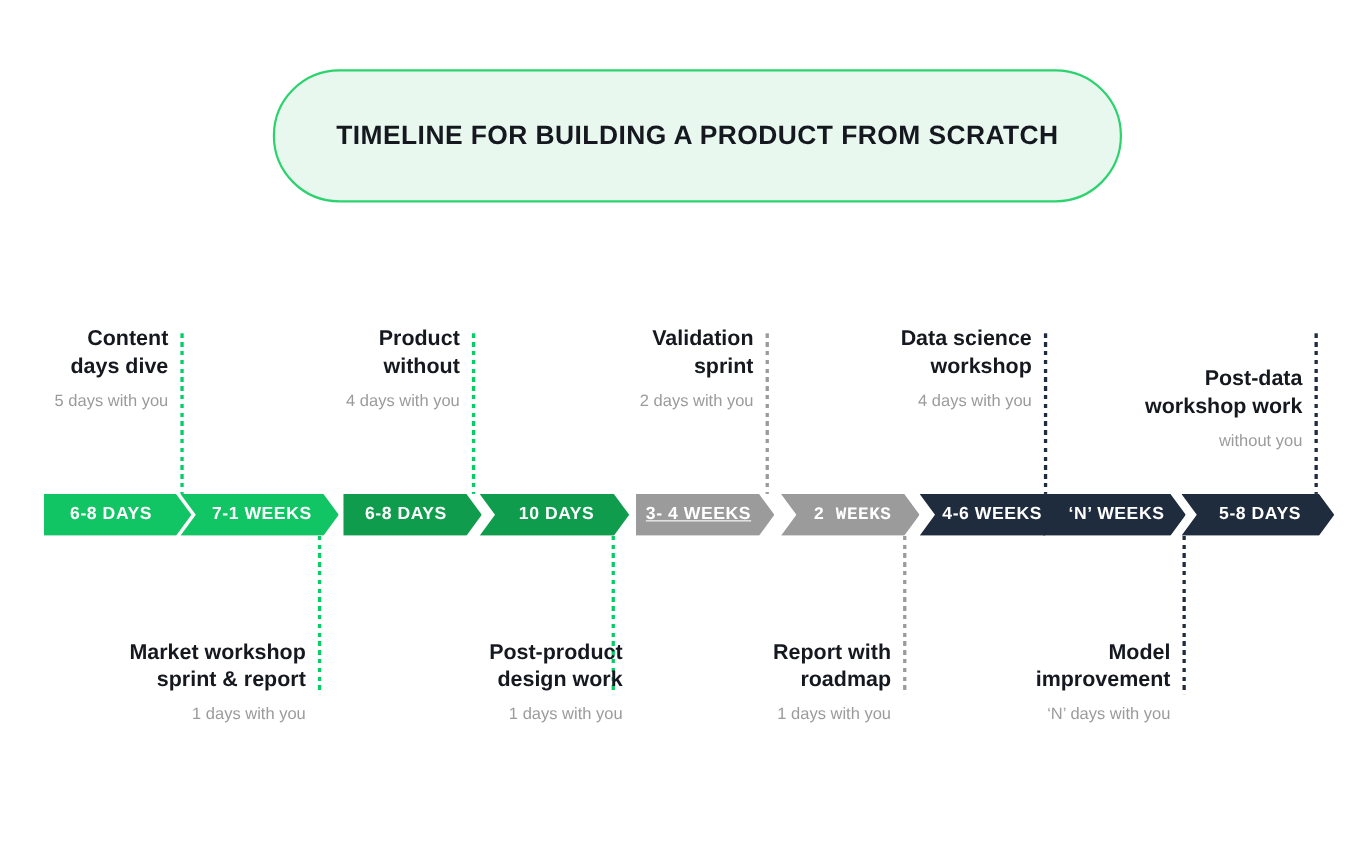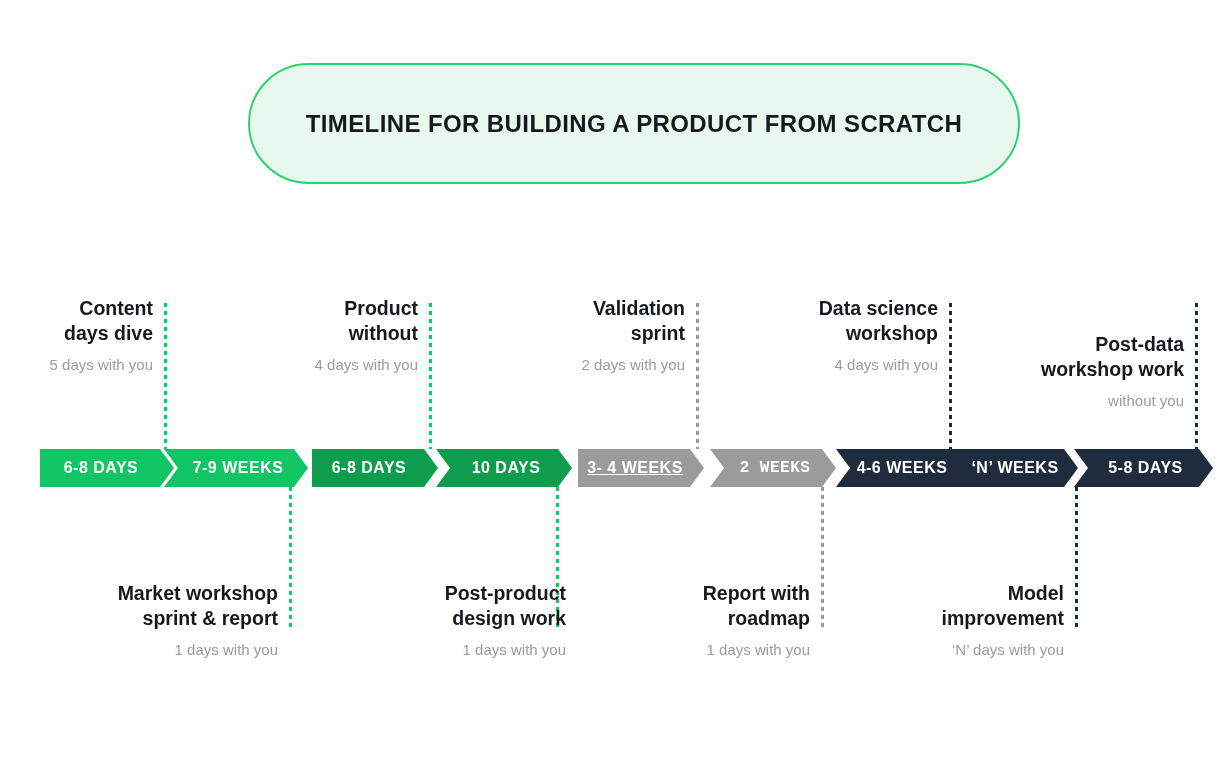--- a/index.html
+++ b/index.html
@@ -64,21 +64,21 @@
 
   <div class="title-box">
     <h1>TIMELINE FOR BUILDING A PRODUCT FROM SCRATCH</h1>
   </div>
 
   <div>
     <div class="seg flat" style="left: 40px; width: 134px; background: var(--green_bright);">
         <span>6-8 DAYS</span>
       </div>
     <div class="seg notch" style="left: 164px; width: 144px; background: var(--green_bright);">
-        <span>7-9 WEEKS</span>
+        <span>7-1 WEEKS</span>
       </div>
     <div class="seg flat" style="left: 312px; width: 126px; background: var(--green_dark);">
         <span>6-8 DAYS</span>
       </div>
     <div class="seg notch" style="left: 436px; width: 136px; background: var(--green_dark);">
         <span>10 DAYS</span>
       </div>
     <div class="seg flat" style="left: 578px; width: 126px; background: var(--gray); text-decoration: underline;">
         <span>3- 4 WEEKS</span>
       </div>

